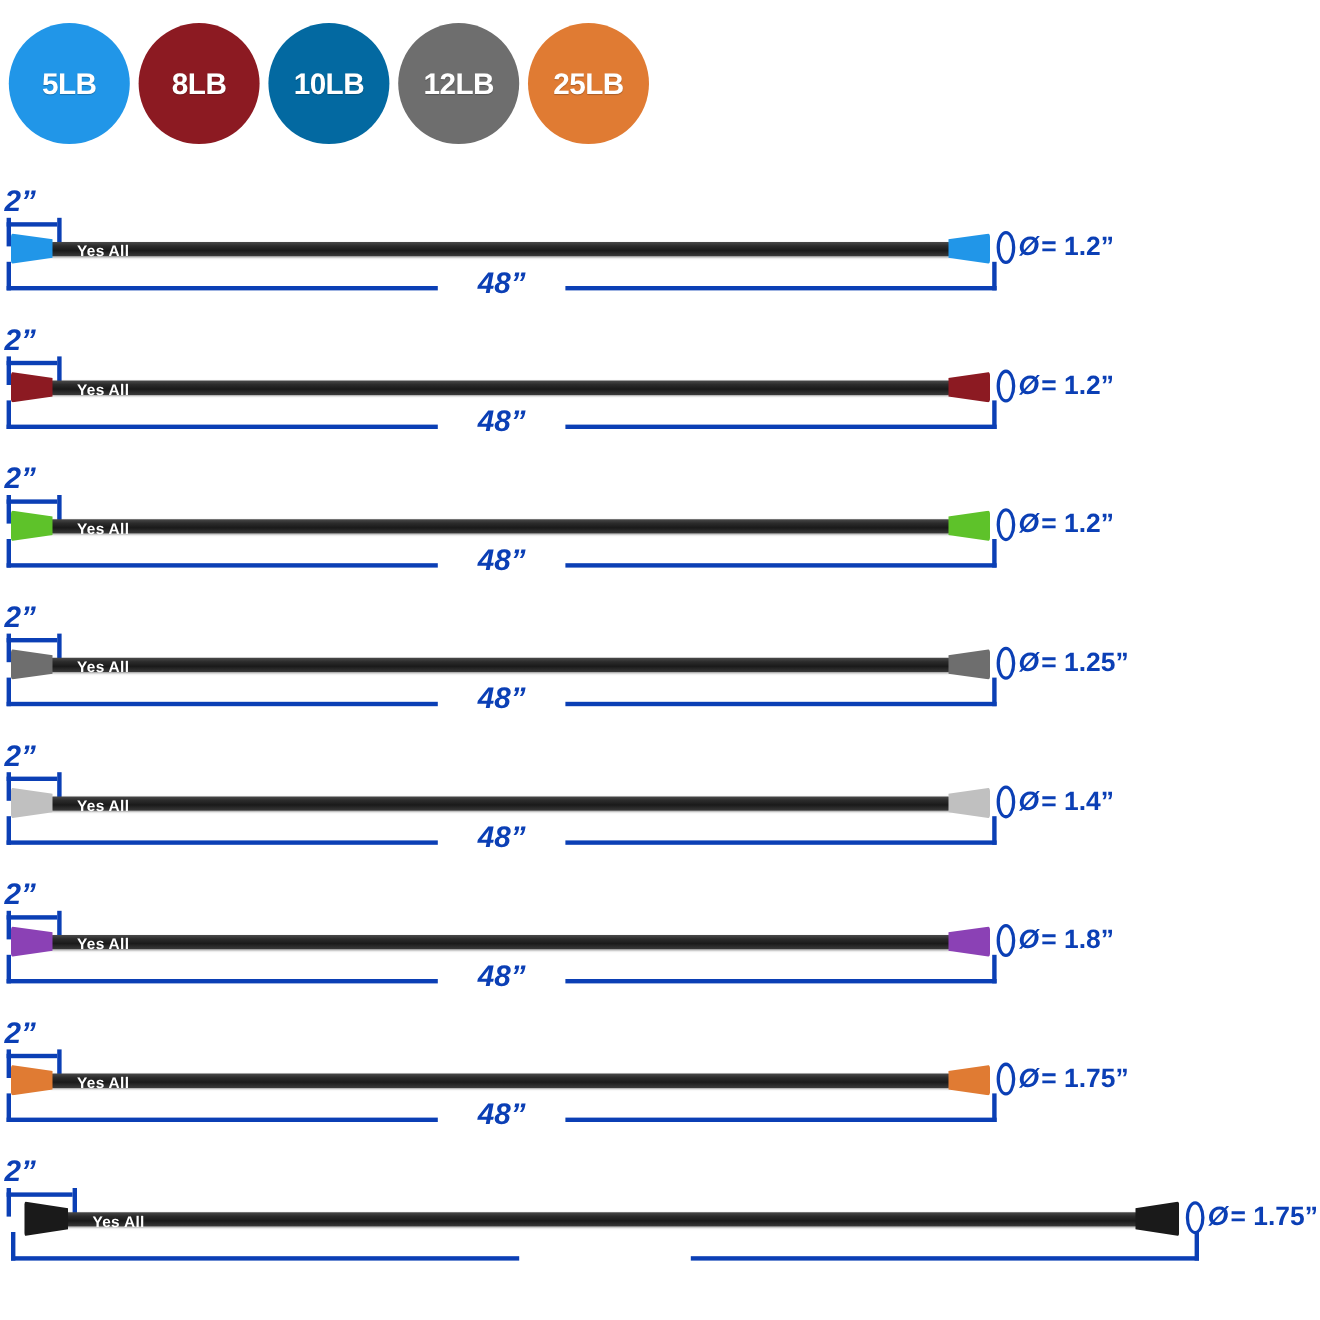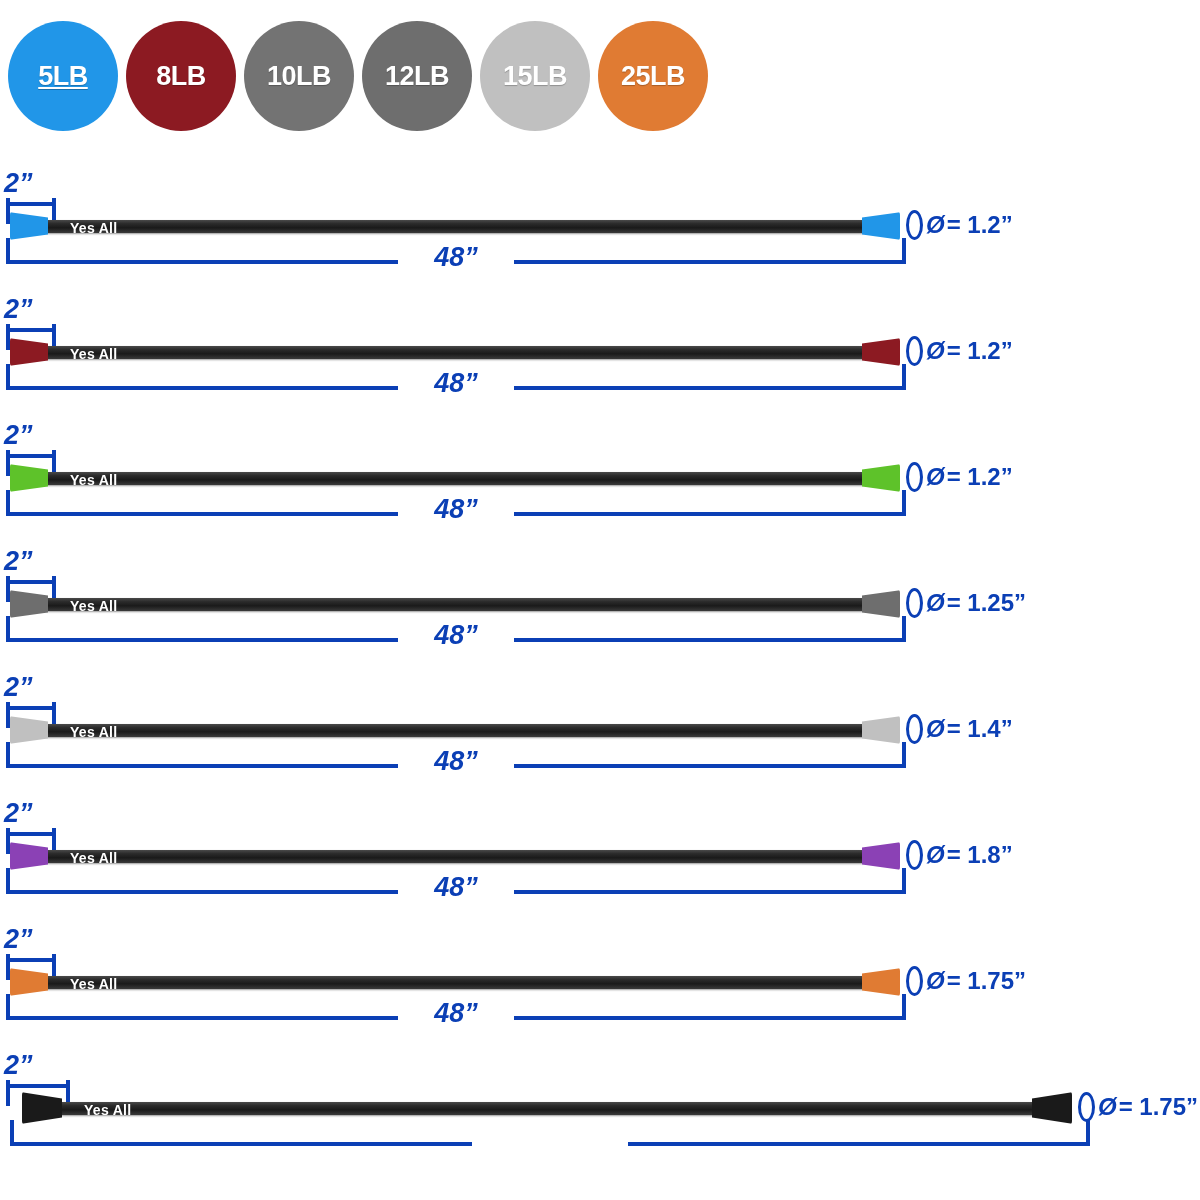--- a/index.html
+++ b/index.html
@@ -106,34 +106,31 @@
     font-size:27px;
     white-space:nowrap;
     text-align:center;
   }
   .bottom-len.big{font-size:34px;}
 </style>
 </head>
 <body>
 
 <div id="weights-row">
-    <div class="weight-circle" style="background: rgb(33, 150, 232); text-decoration: underline;">
+    <div class="weight-circle" style="background: rgb(33, 150, 232);">
       <span>5LB</span>
     </div>
     <div class="weight-circle" style="background: rgb(140, 26, 34);">
       <span>8LB</span>
     </div>
-    <div class="weight-circle" style="background: #737373;">
+    <div class="weight-circle" style="background: #0369a1;">
       <span>10LB</span>
     </div>
     <div class="weight-circle" style="background: rgb(110, 110, 110);">
       <span>12LB</span>
-    </div>
-    <div class="weight-circle" style="background: rgb(192, 192, 192);">
-      <span>15LB</span>
     </div>
     <div class="weight-circle" style="background: rgb(224, 123, 51);">
       <span>25LB</span>
     </div>
   </div>
 
 <div id="bars-container">
     <div class="bar-row" style="top: 168px;">
       <div class="len-label" style="left: 4px; top: 0px;">2”</div>
       <div class="tick v-tick" style="left: 6px; top: 30px;"></div>

